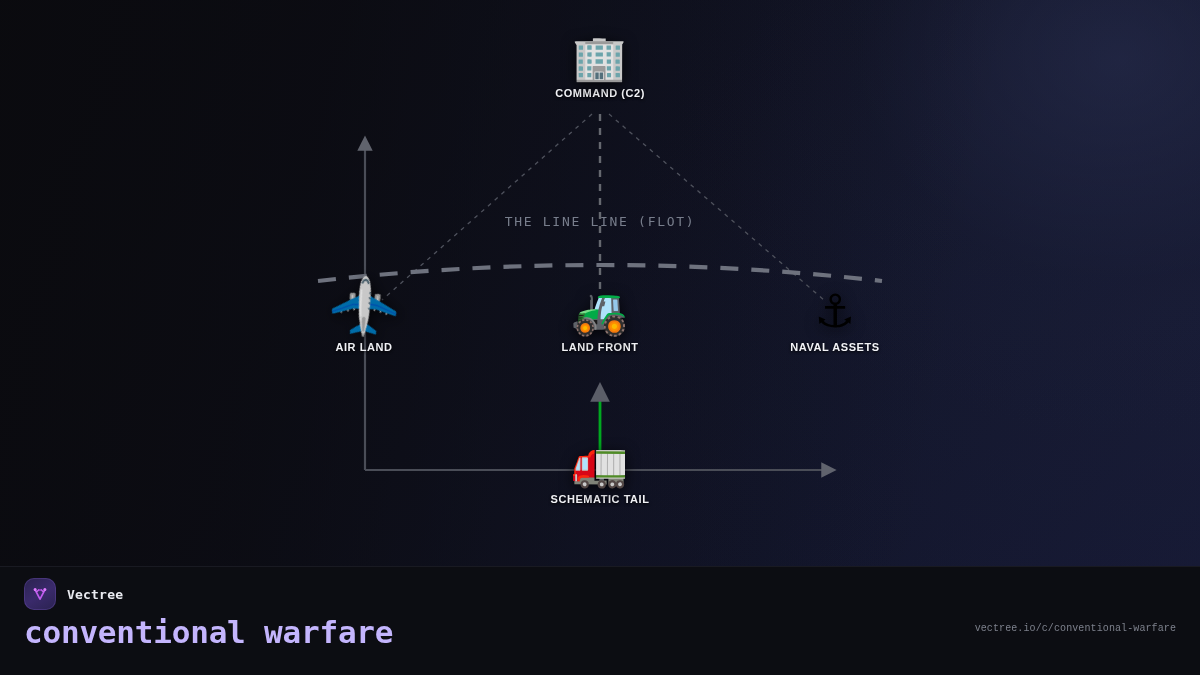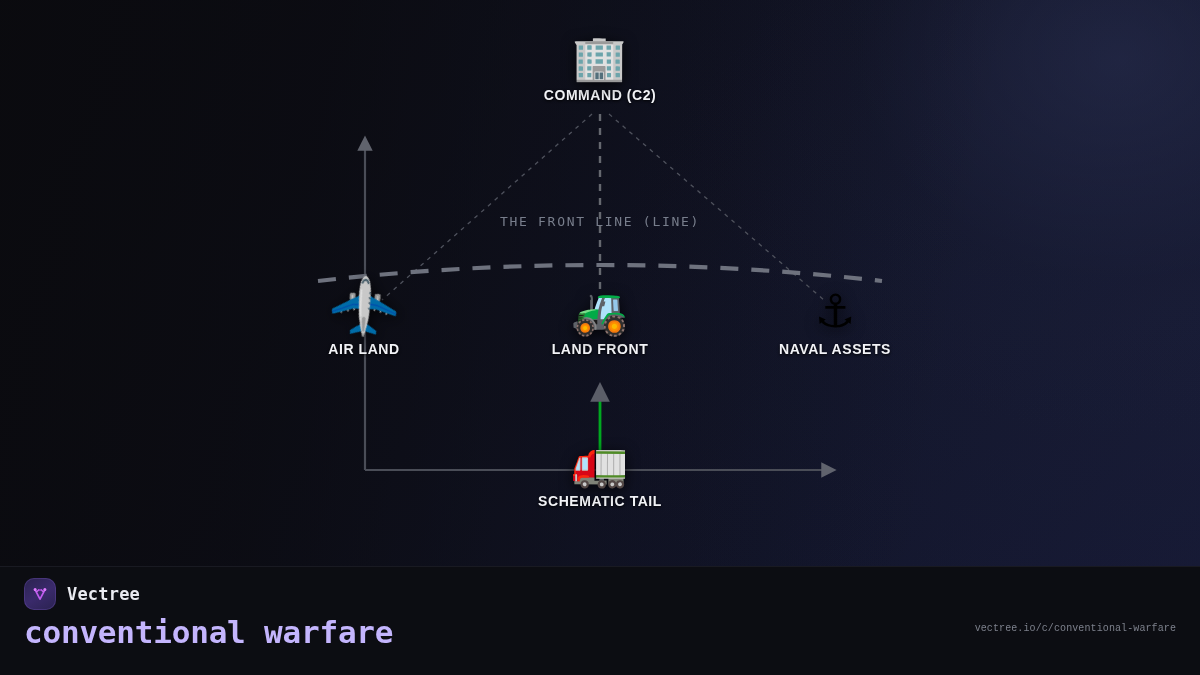--- a/index.html
+++ b/index.html
@@ -35,21 +35,21 @@
   }
   .node .glyph {
     font-size:46px; line-height:1;
     font-family:"DejaVu Sans", sans-serif;
     filter:drop-shadow(0 3px 7px rgba(0,0,0,0.75));
   }
   .node .glyph.rot { transform:rotate(-42deg); display:inline-block; }
   .node .nlabel {
     margin-top:7px;
     font-family:"Liberation Sans", sans-serif;
-    font-size:14px; font-weight:bold; letter-spacing:0.55px;
+    font-size:11px; font-weight:bold; letter-spacing:0.55px;
     color:#f2f3f7; white-space:nowrap;
     text-shadow:0 1px 3px rgba(0,0,0,0.95);
   }
 
   #node-command { left:600px; top:36px; }
   #node-command .glyph { font-size:44px; }
   #node-air      { left:364px; top:288px; }
   #node-land     { left:600px; top:288px; }
   #node-naval    { left:835px; top:288px; }
   #node-logistics{ left:600px; top:440px; }
@@ -80,21 +80,21 @@
   }
   #brandrow { position:absolute; left:24px; top:11px; display:flex; align-items:center; gap:11px; }
   #brandmark {
     width:32px; height:32px; border-radius:10px;
     background:linear-gradient(148deg,#2b2350 0%,#3a2a6b 52%,#2a2250 100%);
     box-shadow:inset 0 0 0 1px rgba(150,110,230,0.22);
     display:flex; align-items:center; justify-content:center;
   }
   #brandname {
     font-family:"DejaVu Sans Mono", monospace;
-    font-size:17px; font-weight:bold; color:#e9eaf0; letter-spacing:0.2px;
+    font-size:13px; font-weight:bold; color:#e9eaf0; letter-spacing:0.2px;
   }
   #pagetitle {
     position:absolute; left:24px; top:47px;
     font-family:"DejaVu Sans Mono", monospace;
     font-size:31px; font-weight:bold; color:#c4b5fd;
     letter-spacing:-0.2px; white-space:nowrap;
   }
   #pageurl {
     position:absolute; right:24px; top:56px;
     font-family:Liberation Mono, monospace;
@@ -146,21 +146,21 @@
   <div class="node" id="node-naval">
     <span class="glyph">⚓</span>
     <span class="nlabel">NAVAL ASSETS</span>
   </div>
 
   <div class="node" id="node-logistics">
     <span class="glyph">🚛</span>
     <span class="nlabel">SCHEMATIC TAIL</span>
   </div>
 
-  <div id="flot-label">THE FRONT LINE (LINE)</div>
+  <div id="flot-label">THE LINE LINE (FLOT)</div>
 </div>
 
 <div id="footer">
   <div id="brandrow">
     <div id="brandmark">
       <svg width="20" height="20" viewBox="0 0 20 20">
         <path d="M5 5.6 L10 15.2 L15 5.6" fill="none" stroke="#c05cf0" stroke-width="1.7" stroke-linecap="round" stroke-linejoin="round"></path>
         <path d="M6.6 7.6 L8.6 6.2" fill="none" stroke="#d06ef5" stroke-width="1.3" stroke-linecap="round"></path>
         <path d="M13.4 7.6 L11.4 6.2" fill="none" stroke="#d06ef5" stroke-width="1.3" stroke-linecap="round"></path>
         <circle cx="5.1" cy="5.5" r="1.5" fill="#e07bff"></circle>

